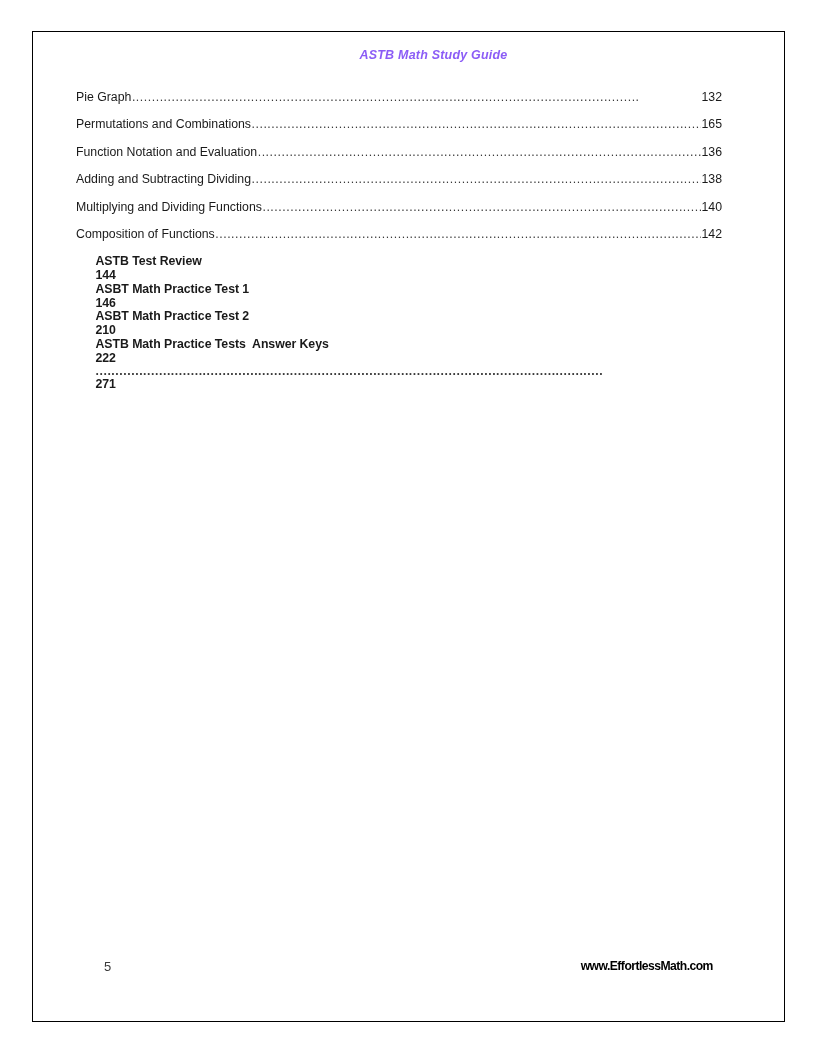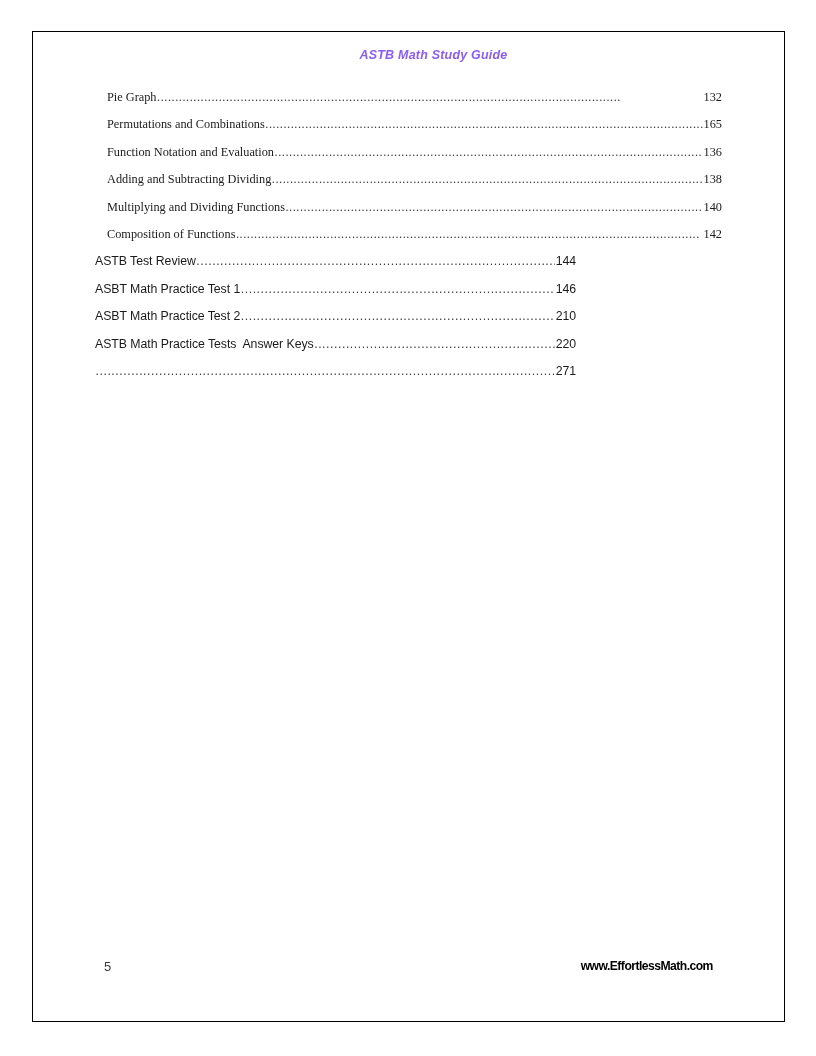--- a/index.html
+++ b/index.html
@@ -53,32 +53,32 @@
     display: flex;
     align-items: baseline;
     height: 27.4px;
     font-size: 12.3px;
     color: #1a1a1a;
     white-space: pre;
   }
 
   
   .toc-entry.level-2 {
-    padding-left: 107px;
+    padding-left: 76px;
     padding-right: 94px;
     font-weight: 400;
-    font-family: Liberation Serif, serif;
   }
 
   
   .toc-entry.level-1 {
     padding-left: 95px;
     padding-right: 240px;
-    font-weight: 400;
+    font-weight: 700;
     letter-spacing: -0.05px;
+    flex-direction: column;
   }
 
   .toc-title {
     flex: 0 0 auto;
   }
 
   .toc-dots {
     flex: 1 1 auto;
     overflow: hidden;
     white-space: nowrap;
@@ -130,20 +130,20 @@
 <div class="toc" id="toc-list">
     <div class="toc-entry level-2"><span class="toc-title">Pie Graph</span><span class="toc-dots">................................................................................................................................</span><span class="toc-page">132</span></div>
     <div class="toc-entry level-2"><span class="toc-title">Permutations and Combinations</span><span class="toc-dots">................................................................................................................................</span><span class="toc-page">165</span></div>
     <div class="toc-entry level-2"><span class="toc-title">Function Notation and Evaluation</span><span class="toc-dots">................................................................................................................................</span><span class="toc-page">136</span></div>
     <div class="toc-entry level-2"><span class="toc-title">Adding and Subtracting Dividing</span><span class="toc-dots">................................................................................................................................</span><span class="toc-page">138</span></div>
     <div class="toc-entry level-2"><span class="toc-title">Multiplying and Dividing Functions</span><span class="toc-dots">................................................................................................................................</span><span class="toc-page">140</span></div>
     <div class="toc-entry level-2"><span class="toc-title">Composition of Functions</span><span class="toc-dots">................................................................................................................................</span><span class="toc-page">142</span></div>
     <div class="toc-entry level-1"><span class="toc-title">ASTB Test Review</span><span class="toc-dots">................................................................................................................................</span><span class="toc-page">144</span></div>
     <div class="toc-entry level-1"><span class="toc-title">ASBT Math Practice Test 1</span><span class="toc-dots">................................................................................................................................</span><span class="toc-page">146</span></div>
     <div class="toc-entry level-1"><span class="toc-title">ASBT Math Practice Test 2</span><span class="toc-dots">................................................................................................................................</span><span class="toc-page">210</span></div>
-    <div class="toc-entry level-1"><span class="toc-title">ASTB Math Practice Tests  Answer Keys</span><span class="toc-dots">................................................................................................................................</span><span class="toc-page">220</span></div>
+    <div class="toc-entry level-1"><span class="toc-title">ASTB Math Practice Tests  Answer Keys</span><span class="toc-dots">................................................................................................................................</span><span class="toc-page">222</span></div>
     <div class="toc-entry level-1"><span class="toc-dots">................................................................................................................................</span><span class="toc-page">271</span></div>
   </div>
 
 <div class="footer">
   <div class="footer-page-number">5</div>
   <div class="footer-site">www.EffortlessMath.com</div>
 </div>
 
 </body></html>

